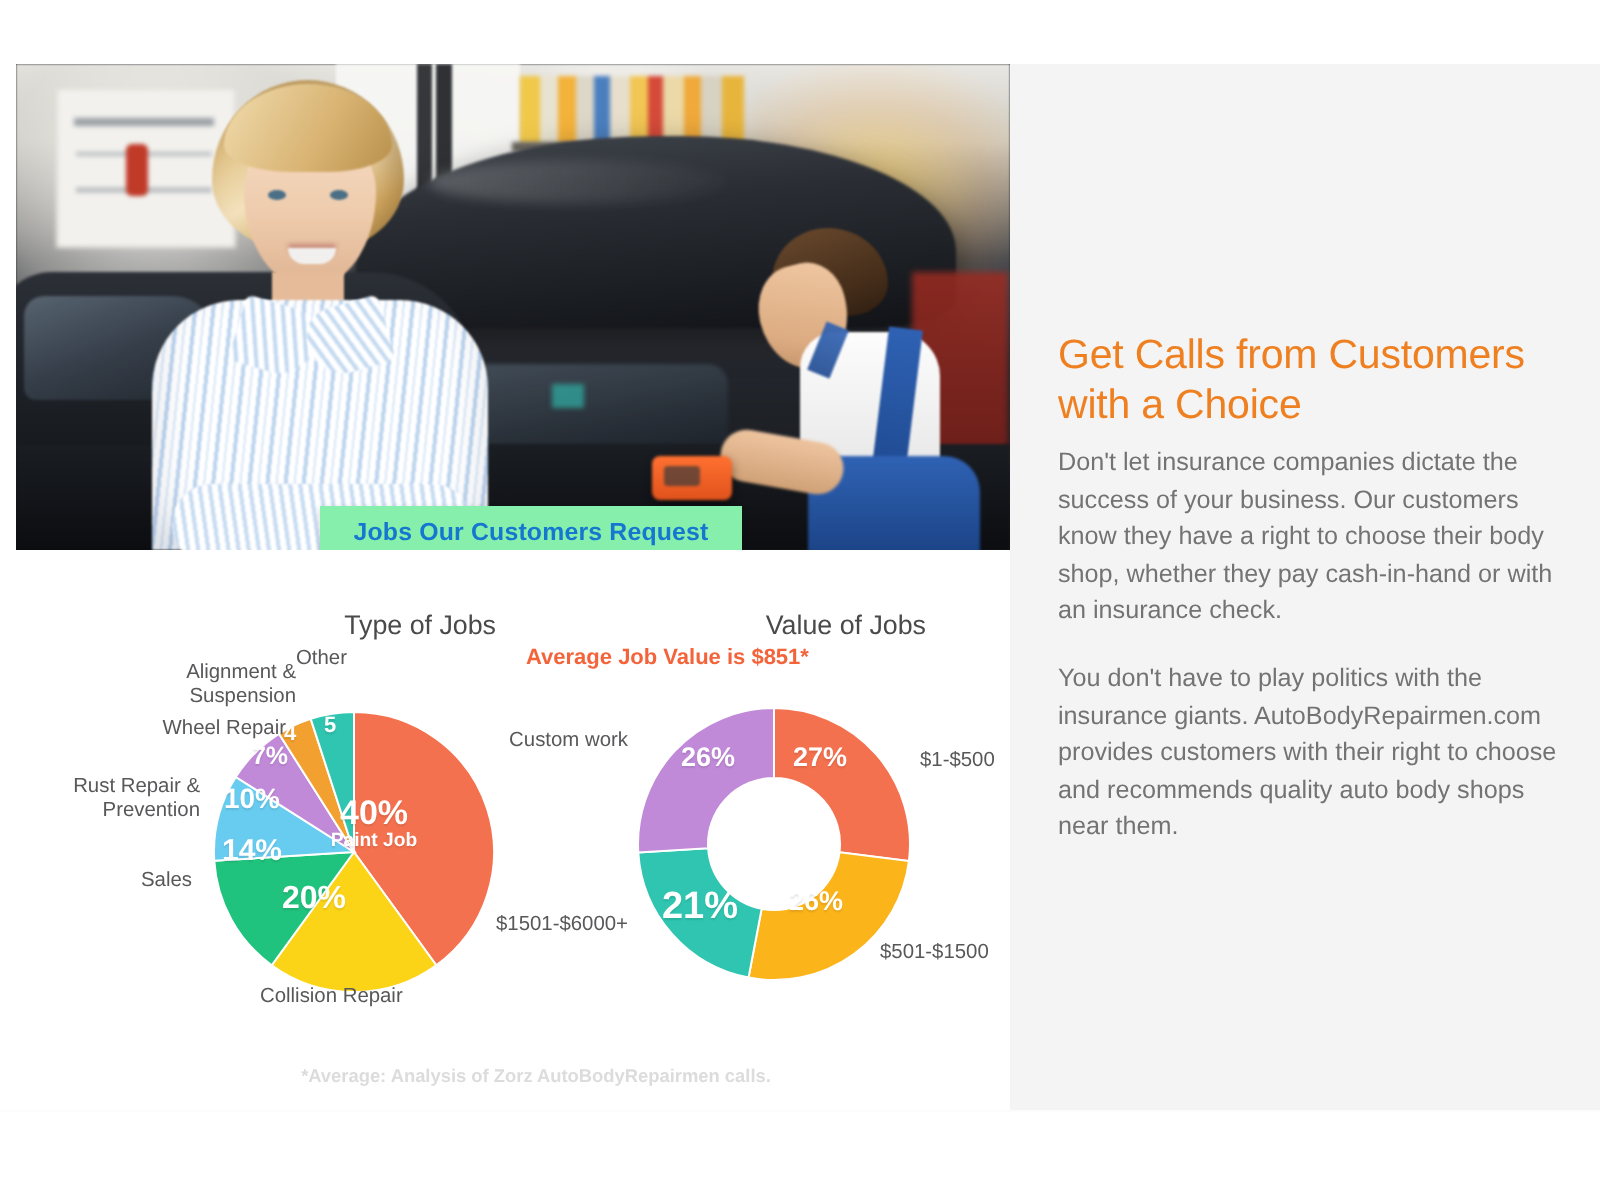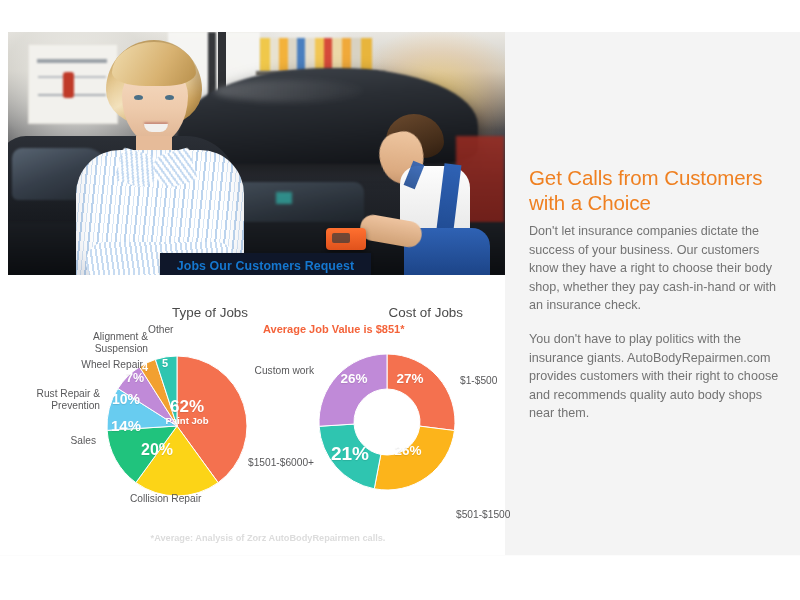--- a/index.html
+++ b/index.html
@@ -359,21 +359,21 @@
     opacity: .7;
   }
 
   
   .caption-banner {
     position: absolute;
     left: 160px;
     top: 253px;
     width: 211px;
     height: 25px;
-    background: #0f172a;
+    background: #86efac;
     box-shadow: 0 1px 3px rgba(0,0,0,.18);
     display: flex;
     align-items: center;
     justify-content: center;
   }
   .caption-text {
     font-size: 12.4px;
     font-weight: bold;
     color: #1577cf;
     letter-spacing: 0.1px;
@@ -499,36 +499,36 @@
     <div class="arms"></div>
   </div>
 
   <div class="caption-banner">
     <span class="caption-text">Jobs Our Customers Request</span>
   </div>
 
   <div class="charts-area">
 
     <div class="chart-title" id="pie-title">Type of Jobs</div>
-    <div class="chart-title" id="donut-title">Cost of Jobs</div>
+    <div class="chart-title" id="donut-title">Value of Jobs</div>
     <div class="chart-subtitle"><span>Average Job Value is $851*</span></div>
 
     <div class="pie-wrap" id="pie-wrap">
       <svg class="pie-svg" id="pie-svg" width="142" height="142" viewBox="0 0 142 142">
           <path d="M 71 71 L 71 1 A 70 70 0 0 1 112.14496766047313 127.63118960624632 Z" fill="#f4714f" stroke="#ffffff" stroke-width="1"></path>
           <path d="M 71 71 L 112.14496766047313 127.63118960624632 A 70 70 0 0 1 29.855032339526886 127.63118960624632 Z" fill="#fcd417" stroke="#ffffff" stroke-width="1"></path>
           <path d="M 71 71 L 29.855032339526886 127.63118960624632 A 70 70 0 0 1 1.1381290100209895 75.39533636705198 Z" fill="#20c37d" stroke="#ffffff" stroke-width="1"></path>
           <path d="M 71 71 L 1.1381290100209895 75.39533636705198 A 70 70 0 0 1 11.897045214858935 33.49212435147025 Z" fill="#68ccf0" stroke="#ffffff" stroke-width="1"></path>
           <path d="M 71 71 L 11.897045214858935 33.49212435147025 A 70 70 0 0 1 33.4921243514702 11.897045214858963 Z" fill="#c08ad8" stroke="#ffffff" stroke-width="1"></path>
           <path d="M 71 71 L 33.4921243514702 11.897045214858963 A 70 70 0 0 1 49.368810393753606 4.4260438593392735 Z" fill="#f2a030" stroke="#ffffff" stroke-width="1"></path>
           <path d="M 71 71 L 49.368810393753606 4.4260438593392735 A 70 70 0 0 1 70.99999999999993 1 Z" fill="#2fc5b0" stroke="#ffffff" stroke-width="1"></path>
         </svg>
     </div>
 
-    <div class="slice-label" id="pl-40" style="left:146px; top:122px; width:66px; font-size:17px;">62%</div>
+    <div class="slice-label" id="pl-40" style="left:146px; top:122px; width:66px; font-size:17px;">40%</div>
     <div class="slice-label" id="pl-paintjob" style="left:146px; top:140px; width:66px; font-size:9.6px;">Paint Job</div>
     <div class="slice-label" id="pl-20" style="left:124px; top:166px; width:50px; font-size:16px;">20%</div>
     <div class="slice-label" id="pl-14" style="left:96px; top:142px; width:44px; font-size:15px;">14%</div>
     <div class="slice-label" id="pl-10" style="left:96px; top:116px; width:44px; font-size:14px;">10%</div>
     <div class="slice-label" id="pl-7" style="left:110px; top:96px; width:34px; font-size:12.5px;">7%</div>
     <div class="slice-label" id="pl-4" style="left:126px; top:86px; width:22px; font-size:11px;">4</div>
     <div class="slice-label" id="pl-5" style="left:146px; top:82px; width:22px; font-size:11px;">5</div>
 
     <div class="cat-label" style="left:140px; top:49px;">Other</div>
     <div class="cat-label r" style="left:50px; top:56px; width:90px;">Alignment &amp;</div>
@@ -548,20 +548,20 @@
         </svg>
     </div>
 
     <div class="slice-label" style="left:382px; top:96px; width:40px; font-size:13.5px;">27%</div>
     <div class="slice-label" style="left:380px; top:168px; width:40px; font-size:13.5px;">26%</div>
     <div class="slice-label" style="left:322px; top:168px; width:40px; font-size:19px;">21%</div>
     <div class="slice-label" style="left:326px; top:96px; width:40px; font-size:13.5px;">26%</div>
 
     <div class="cat-label r" style="left:220px; top:90px; width:86px;">Custom work</div>
     <div class="cat-label" style="left:452px; top:100px;">$1-$500</div>
-    <div class="cat-label" style="left:448px; top:196px;margin-top:38px;">$501-$1500</div>
+    <div class="cat-label" style="left:432px; top:196px;">$501-$1500</div>
     <div class="cat-label r" style="left:218px; top:182px; width:88px;">$1501-$6000+</div>
 
     <div class="source-note">*Average: Analysis of Zorz AutoBodyRepairmen calls.</div>
   </div>
 
   <div class="bottom-rule"></div>
 </div>
 
 </body></html>

